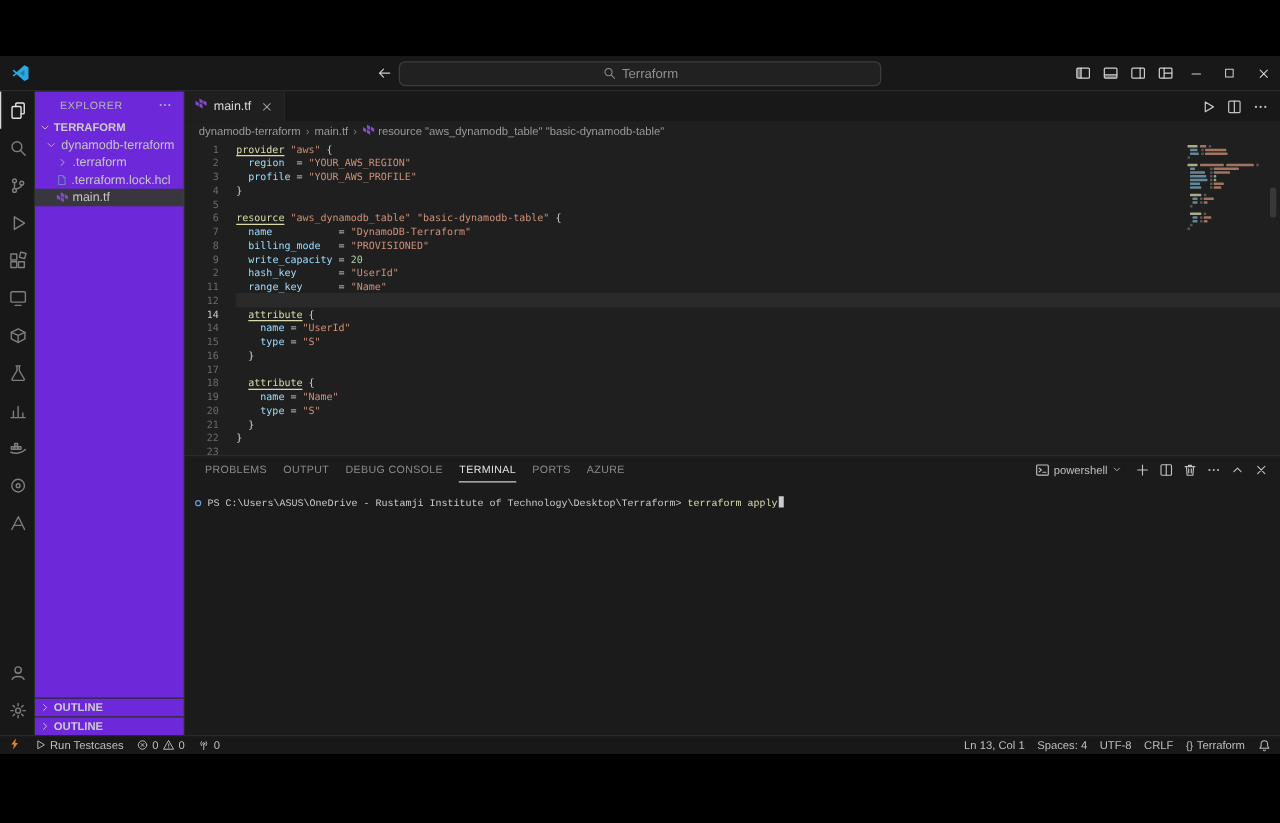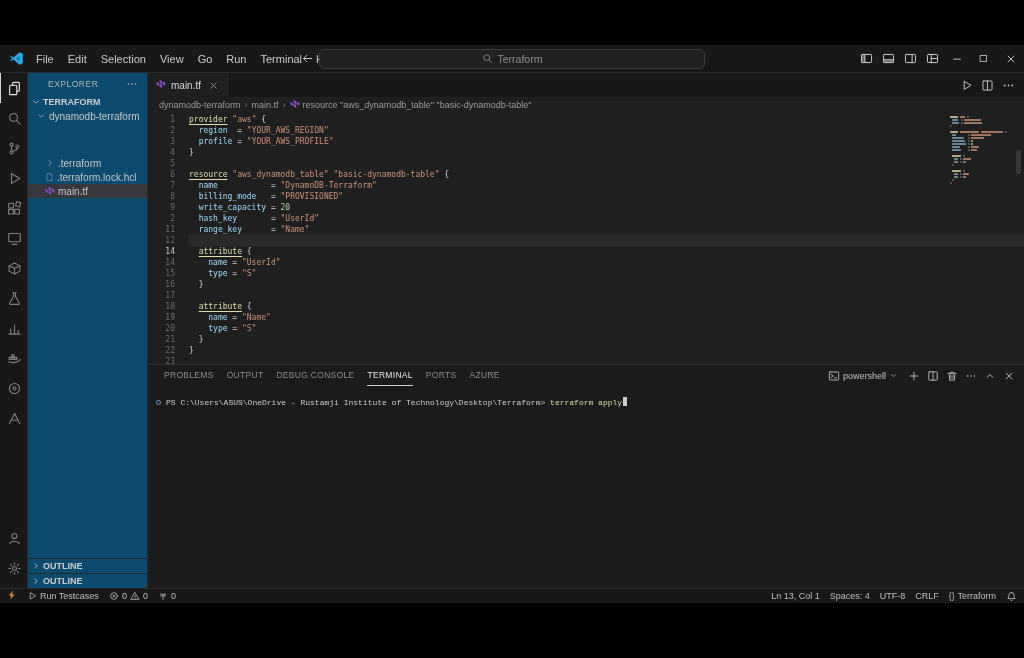--- a/index.html
+++ b/index.html
@@ -16,21 +16,21 @@
 .cmdcenter{position:absolute;left:50%;transform:translateX(-50%);width:386px;height:20px;background:#212121;border:1px solid #3c3c3c;border-radius:5px;display:flex;align-items:center;justify-content:center;gap:5px;color:#8f8f8f;font-size:10.5px;}
 .tb-right{position:absolute;right:0;top:0;height:100%;display:flex;align-items:center;color:#cfcfcf;}
 .tb-right .lay{width:22px;height:100%;display:inline-flex;align-items:center;justify-content:center;}
 .wbtn{width:27px;height:100%;display:inline-flex;align-items:center;justify-content:center;}
 .main{flex:1;display:flex;min-height:0;}
 .activitybar{width:28px;background:#181818;border-right:1px solid #2a2a2a;display:flex;flex-direction:column;}
 .ab-top{flex:1;display:flex;flex-direction:column;}
 .ab-item{height:30px;display:flex;align-items:center;justify-content:center;color:#7e7e7e;border-left:1px solid transparent;}
 .ab-item.active{color:#e4e4e4;border-left:1px solid #d7d7d7;}
 .ab-bottom{display:flex;flex-direction:column;padding-bottom:5px;}
-.sidebar{width:120px;background:#0c4a6e;border-right:1px solid #2a2a2a;display:flex;flex-direction:column;color:#c5c5c5;}
+.sidebar{width:120px;background:#6d28d9;border-right:1px solid #2a2a2a;display:flex;flex-direction:column;color:#c5c5c5;}
 .sb-header{height:21px;flex:0 0 21px;display:flex;align-items:center;justify-content:space-between;padding:0 9px 0 20px;font-size:8.5px;letter-spacing:.5px;color:#b6b6b6;}
 .sb-section{height:15px;display:flex;align-items:center;gap:2px;padding-left:3px;font-weight:bold;font-size:9px;color:#cccccc;}
 .sb-section.bordered{border-top:1px solid #2a2a2a;}
 .tree-row{height:14px;display:flex;align-items:center;gap:3px;white-space:nowrap;overflow:hidden;}
 .tree-row.selected{background:#37373d;}
 .tree-label{font-size:10px;}
 .sb-bottom{margin-top:auto;}
 .editor-col{flex:1;display:flex;flex-direction:column;min-width:0;background:#1f1f1f;}
 .tabbar{height:24px;flex:0 0 24px;background:#181818;display:flex;align-items:stretch;}
 .tab{display:flex;align-items:center;gap:5px;padding:0 8px;background:#1f1f1f;color:#dadada;font-size:10px;border-right:1px solid #272727;}
@@ -84,30 +84,20 @@
 
 <div class="window">
 
   <div class="titlebar">
     <span class="vslogo">
         <svg width="15" height="15" viewBox="0 0 16 16">
           <path fill="#2ba9e2" d="M11.2 1.3L4.7 7 2.2 5.1l-1.1.8 2.6 2.1-2.6 2.1 1.1.8 2.5-1.9 6.5 5.7 3.5-1.7V3z"></path>
           <path fill="#1b7fb4" d="M11.2 5.1v5.8L7.5 8z"></path>
         </svg>
       </span>
-    <div class="menus">
-        <span class="menu-item">File</span>
-        <span class="menu-item">Edit</span>
-        <span class="menu-item">Selection</span>
-        <span class="menu-item">View</span>
-        <span class="menu-item">Go</span>
-        <span class="menu-item">Run</span>
-        <span class="menu-item">Terminal</span>
-        <span class="menu-item">Help</span>
-      </div>
     <div class="nav-arrows">
       <i class="ic">
           <svg width="13" height="13" viewBox="0 0 16 16" fill="none" stroke="currentColor" stroke-width="1.2" stroke-linecap="round" stroke-linejoin="round">
             <path d="M13.2 8H3.2M7.2 4L3.2 8l4 4"></path>
           </svg>
         </i>
       <i class="ic dim">
           <svg width="13" height="13" viewBox="0 0 16 16" fill="none" stroke="currentColor" stroke-width="1.2" stroke-linecap="round" stroke-linejoin="round">
             <path d="M2.8 8h10M8.8 4l4 4-4 4"></path>
           </svg>
@@ -326,21 +316,21 @@
       </div>
       <div class="tree">
           <div class="tree-row" style="padding-left: 8px;">
             <span class="ic" style="color:#bdbdbd">
               <svg width="10" height="10" viewBox="0 0 16 16" fill="none" stroke="currentColor" stroke-width="1.2" stroke-linecap="round" stroke-linejoin="round">
                 <path d="M4.2 6.2L8 10l3.8-3.8"></path>
               </svg>
             </span>
             <span class="tree-label">dynamodb-terraform</span>
           </div>
-          <div class="tree-row" style="padding-left: 17px; margin-top: 33px;">
+          <div class="tree-row" style="padding-left: 17px;">
             <span class="ic" style="color:#bdbdbd">
               <svg width="10" height="10" viewBox="0 0 16 16" fill="none" stroke="currentColor" stroke-width="1.2" stroke-linecap="round" stroke-linejoin="round">
                 <path d="M6.2 4.2L10 8l-3.8 3.8"></path>
               </svg>
             </span>
             <span class="tree-label">.terraform</span>
           </div>
           <div class="tree-row" style="padding-left: 17px;">
             <span class="ic">
               <svg width="9" height="10" viewBox="0 0 16 16" fill="none" stroke="#7a99b8" stroke-width="1.2">

